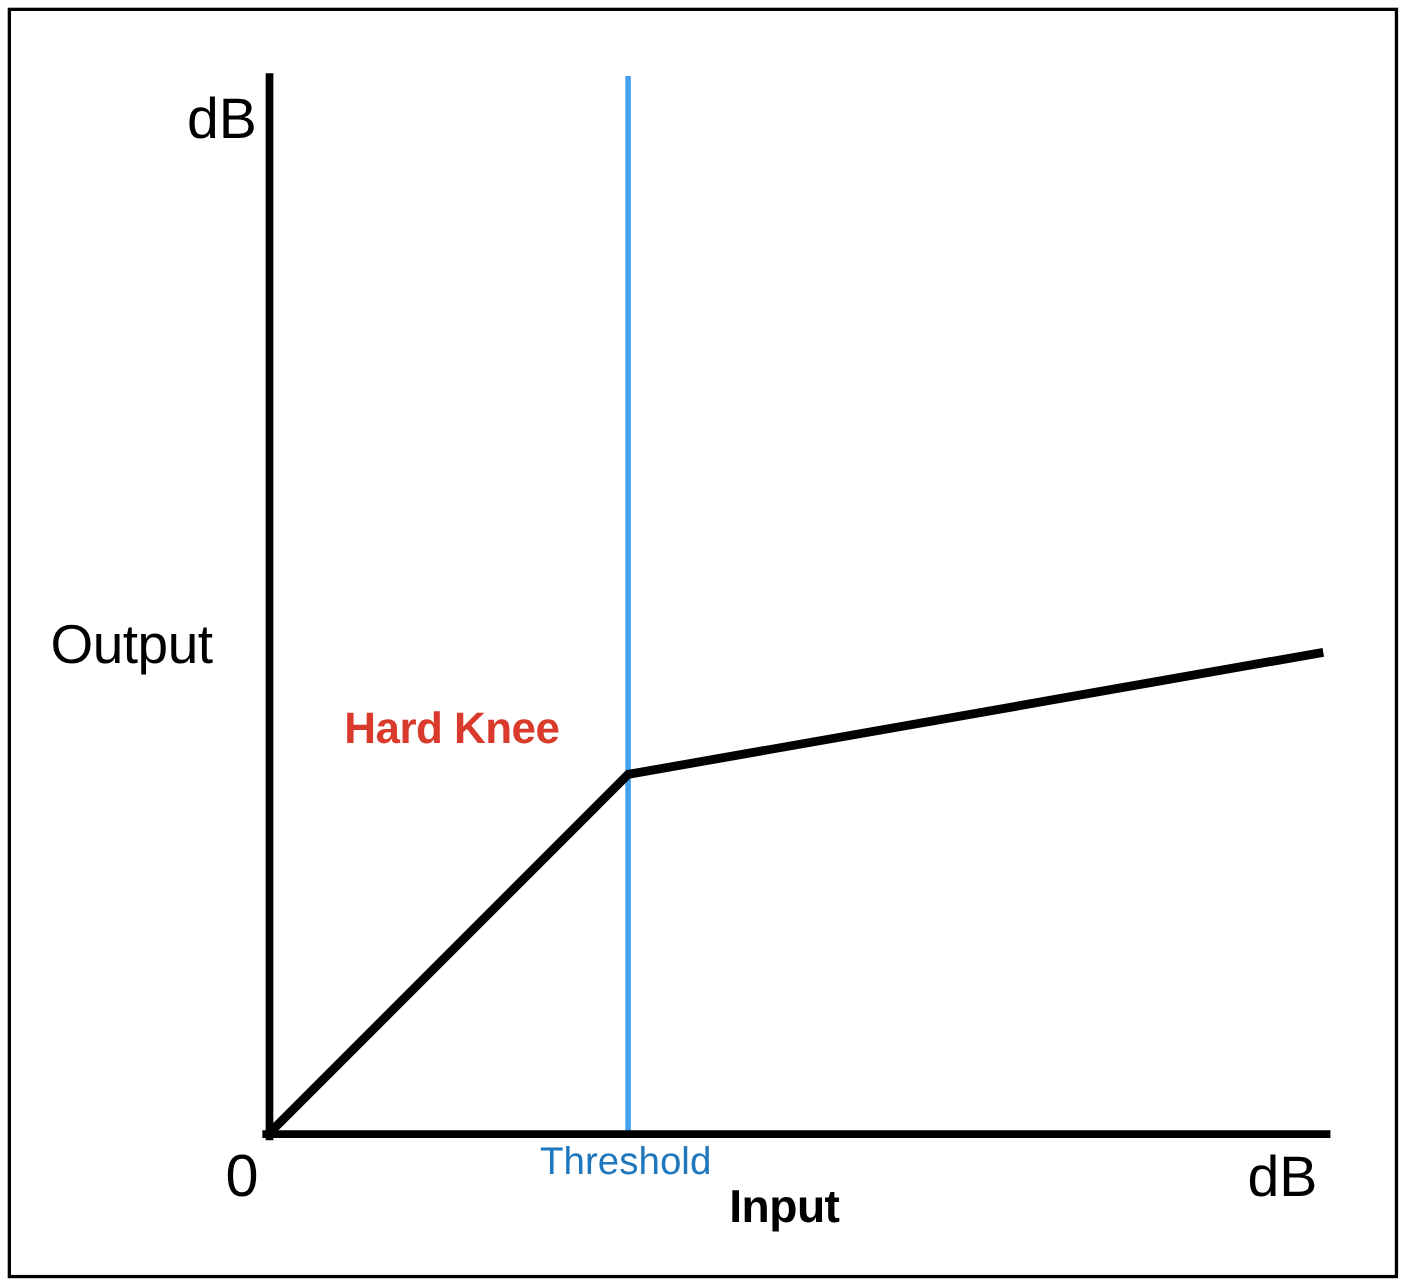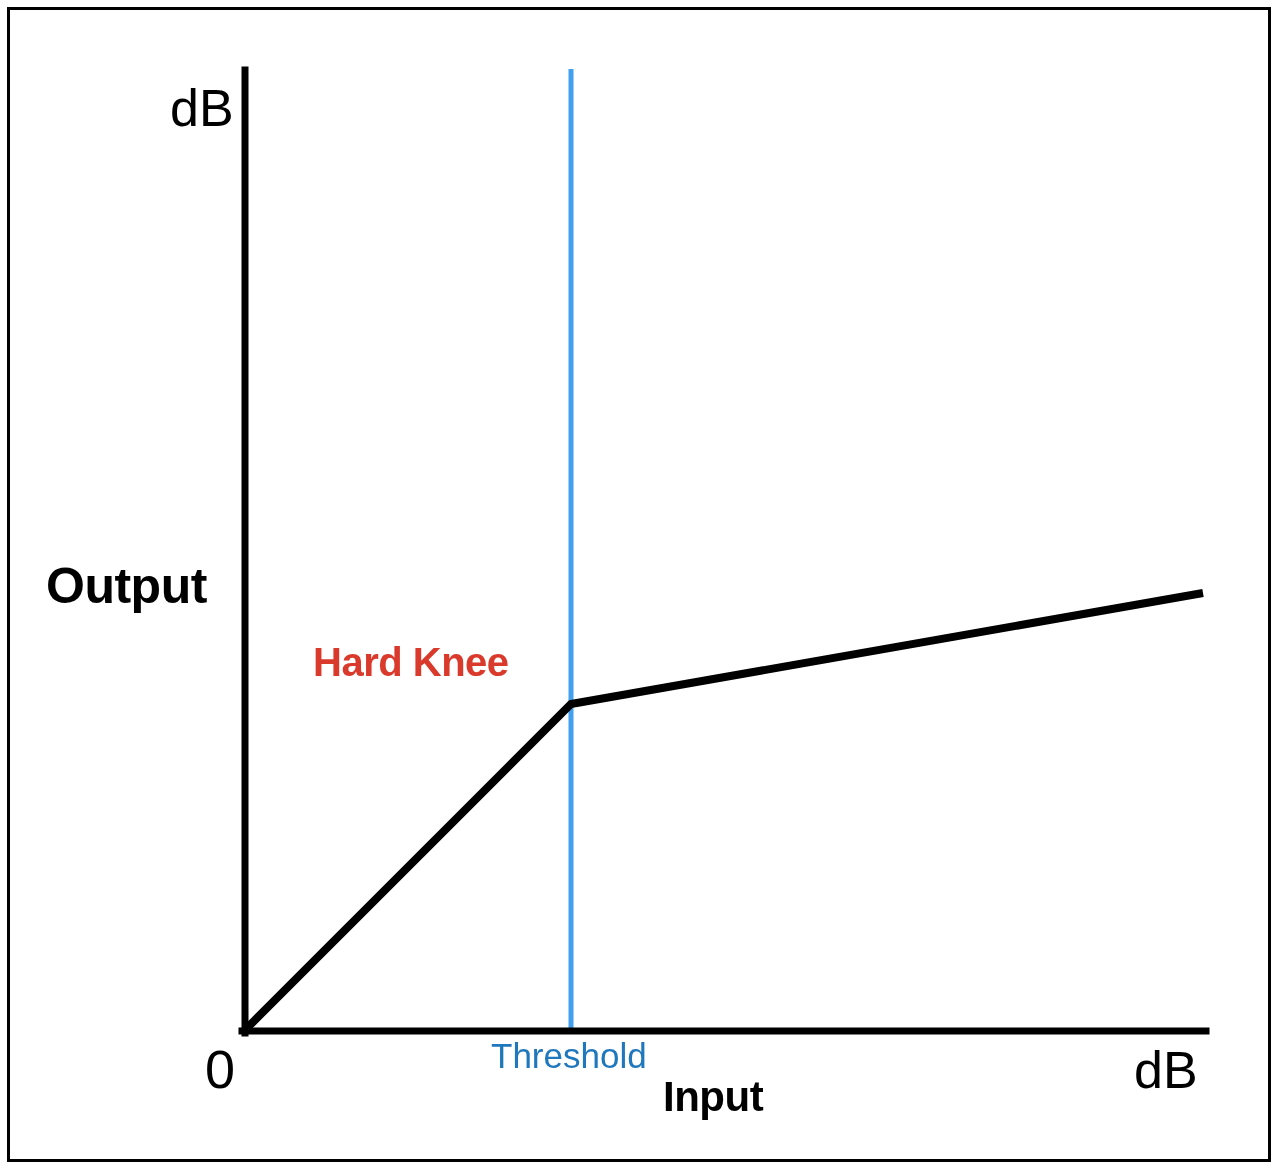--- a/index.html
+++ b/index.html
@@ -65,21 +65,21 @@
     left: 205px;
     top: 1042px;
     font-size: 54px;
     font-weight: 400;
   }
 
   #y-axis-title {
     left: 46px;
     top: 561px;
     font-size: 50px;
-    font-weight: 700;
+    font-weight: 400;
     letter-spacing: -0.5px;
   }
 
   #x-axis-title {
     left: 663px;
     top: 1076px;
     font-size: 42px;
     font-weight: 700;
     letter-spacing: -0.5px;
   }

